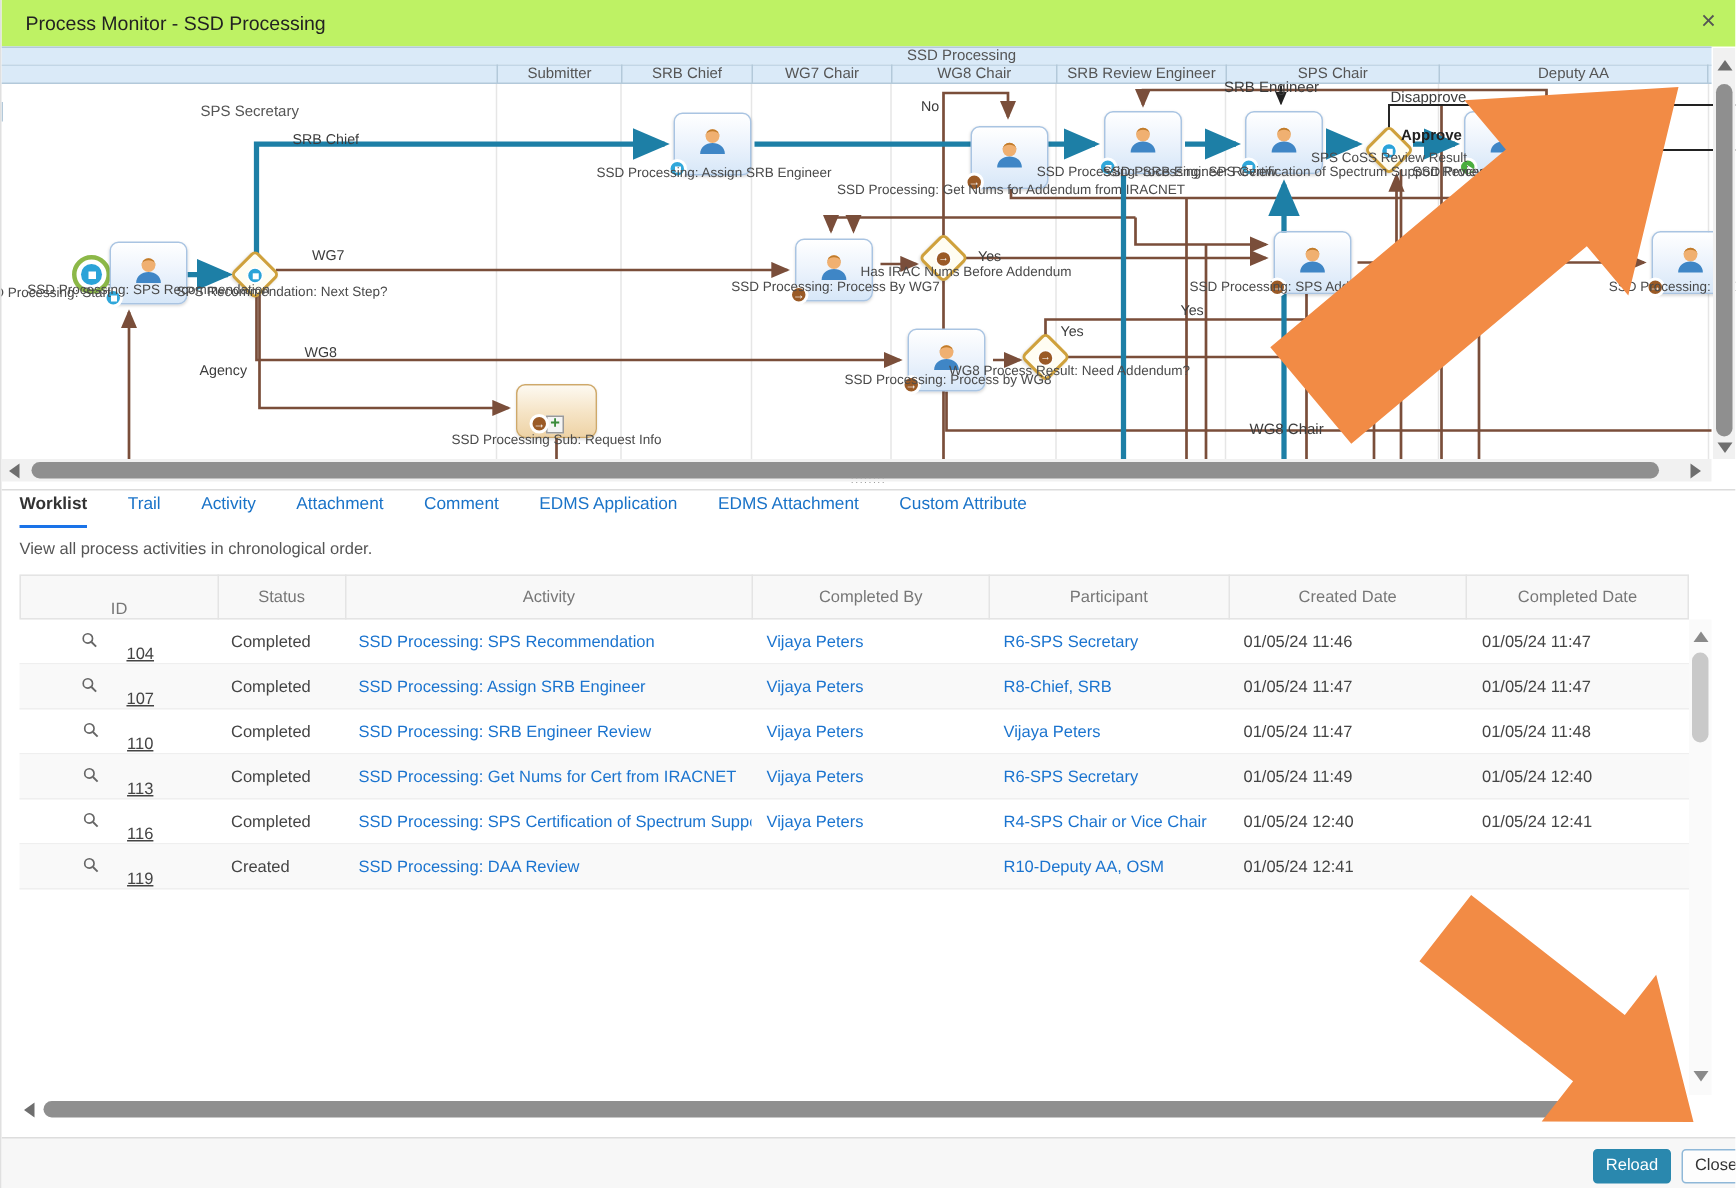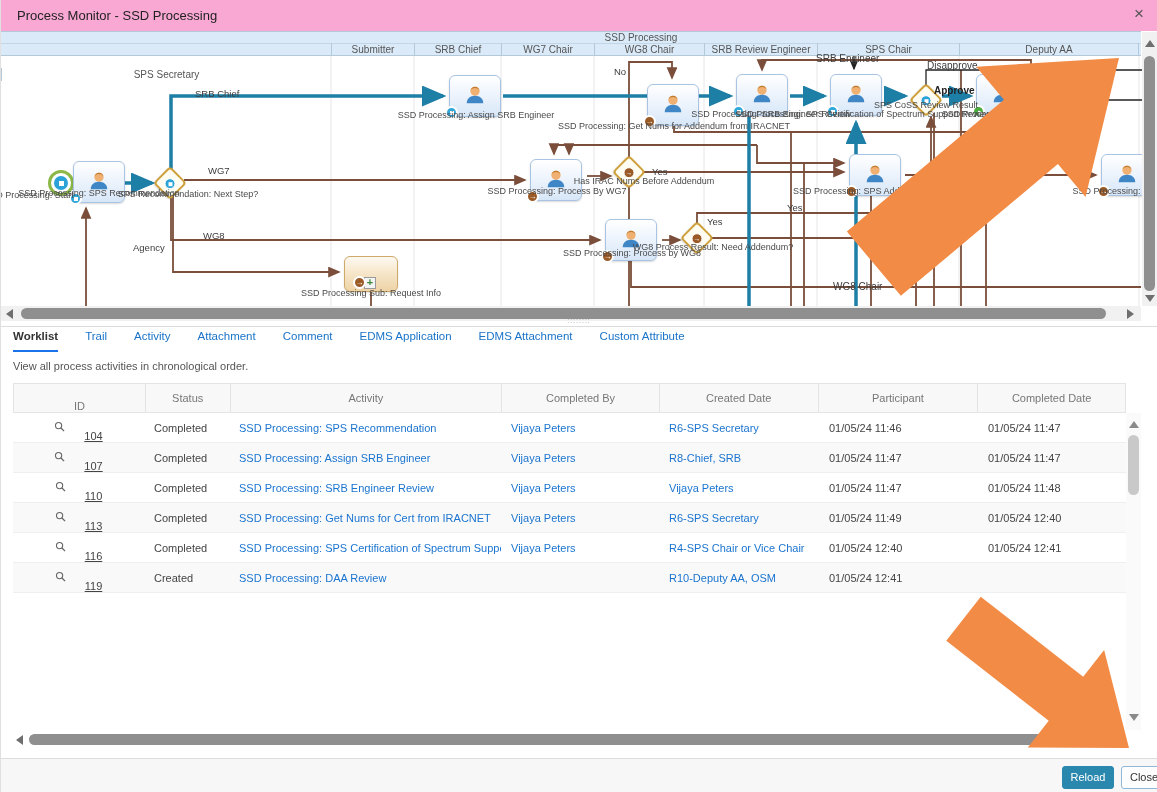--- a/index.html
+++ b/index.html
@@ -1,20 +1,20 @@
 <!DOCTYPE html>
 <html><head>
 <meta charset="utf-8">
 <style>
   * { margin:0; padding:0; box-sizing:border-box; }
   html,body { width:1157px; height:792px; background:#fff; font-family:"Liberation Sans", sans-serif; overflow:hidden; }
   .screen { position:relative; width:1157px; height:792px; background:#fff; border-left:1px solid #e0e0e0; overflow:hidden; }
 
   
-  .title-bar { position:absolute; left:0; top:0; width:1157px; height:31px; background:#f9a8d4; }
+  .title-bar { position:absolute; left:0; top:0; width:1157px; height:31px; background:#bef264; }
   .title-text { position:absolute; left:16px; top:8px; font-size:13px; color:#222; }
   .win-close { position:absolute; right:9px; top:4px; width:20px; height:20px; font-size:17px; color:#555; text-align:center; line-height:20px; cursor:pointer; }
 
   
   .pool-band { position:absolute; left:0; top:31px; width:1140px; height:12px; background:#daeaf8; border-top:1px solid #b3c9da; }
   .pool-title { position:absolute; left:540px; top:32px; width:200px; text-align:center; font-size:10px; color:#555; }
   .lane-band { position:absolute; left:0; top:43px; width:1140px; height:13px; background:#daeaf8; border-top:1px solid #c2d6e6; border-bottom:1px solid #b3c9da; }
   .lane-cell { position:absolute; top:43px; height:13px; border-left:1px solid #b3c9da; font-size:10px; color:#555; text-align:center; line-height:13px; overflow:hidden; }
 
   
@@ -348,22 +348,22 @@
     <span class="tab">Custom Attribute</span>
   </div>
   <div class="worklist-desc">View all process activities in chronological order.</div>
 
   <div class="tbl">
     <div class="tbl-row tbl-head">
       <div class="c c0">ID</div>
       <div class="c c1">Status</div>
       <div class="c c2">Activity</div>
       <div class="c c3">Completed By</div>
+      <div class="c c4">Participant</div>
       <div class="c c5">Created Date</div>
-      <div class="c c4">Participant</div>
       <div class="c c6">Completed Date</div>
     </div>
     <div class="tbl-body">
       <div class="tbl-row">
         <div class="c c0 id-cell">
             <svg width="11" height="11" viewBox="0 0 12 12">
               <circle cx="5" cy="5" r="3.4" fill="none" stroke="#666" stroke-width="1.2"></circle>
               <line x1="7.6" y1="7.6" x2="11" y2="11" stroke="#666" stroke-width="1.4"></line>
             </svg>
             <span>104</span>

